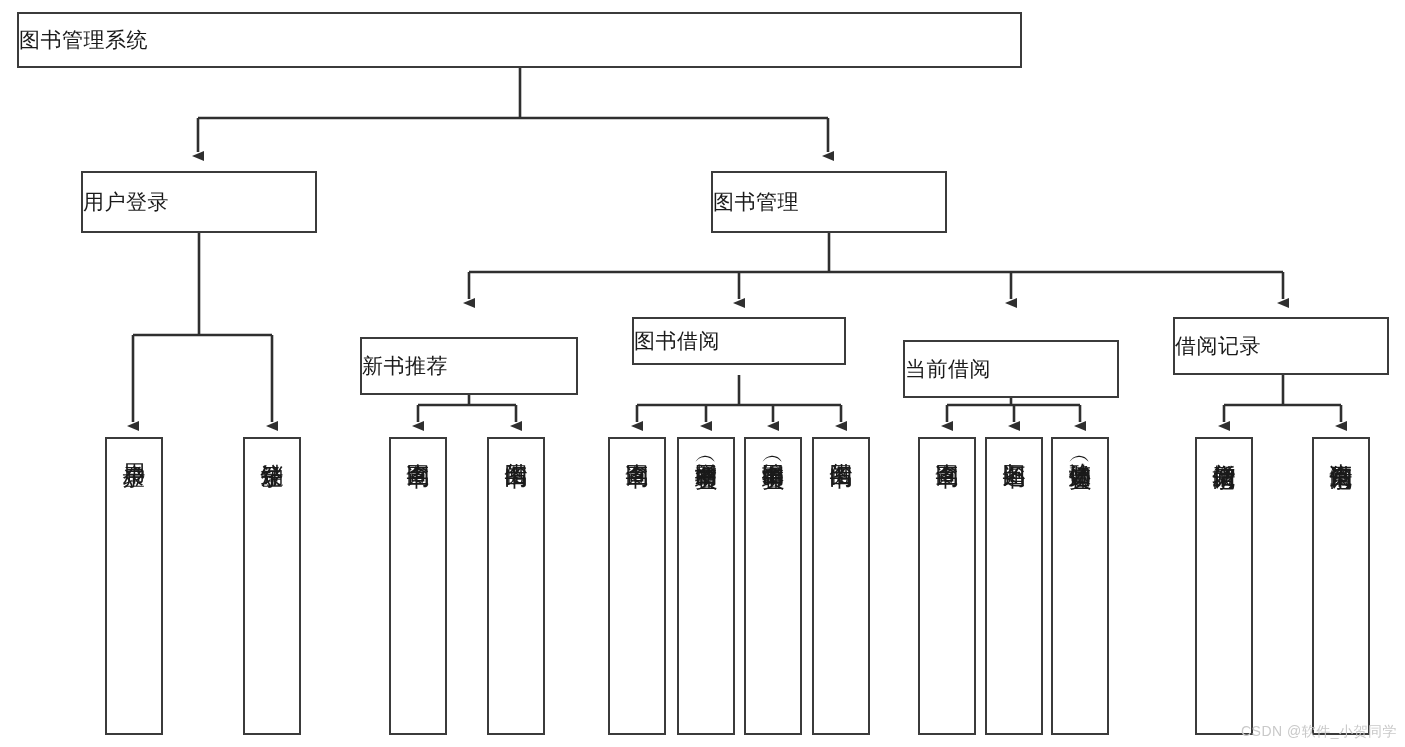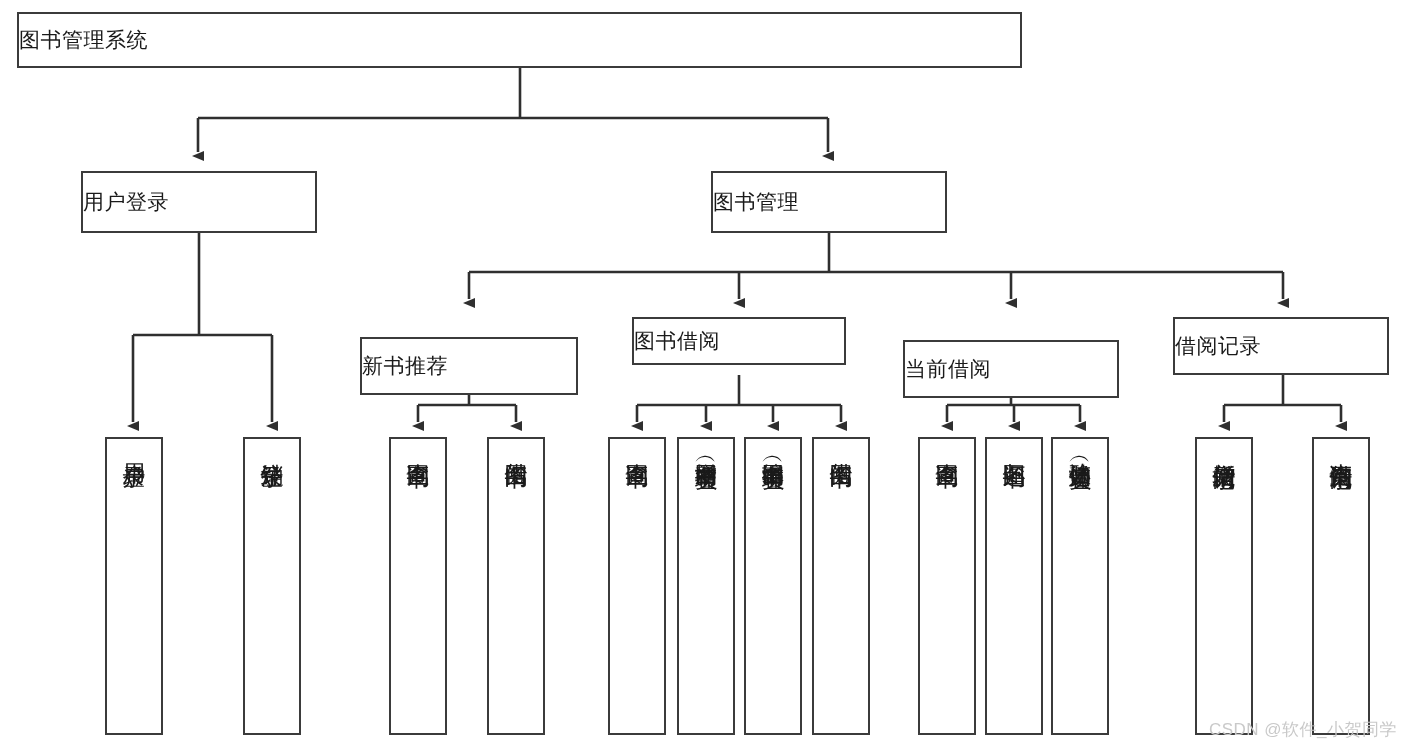--- a/index.html
+++ b/index.html
@@ -55,21 +55,21 @@
     letter-spacing: 1px;
     line-height: 1;
   }
   .node.vert.tall .label {
     font-size: 22px;
   }
   #watermark {
     position: absolute;
     right: 8px;
     bottom: 6px;
-    font-size: 17px;
+    font-size: 14px;
     color: #c9c9c9;
     letter-spacing: 0.5px;
     white-space: nowrap;
     pointer-events: none;
   }
 </style>
 </head>
 <body>
 
 <div id="canvas">

